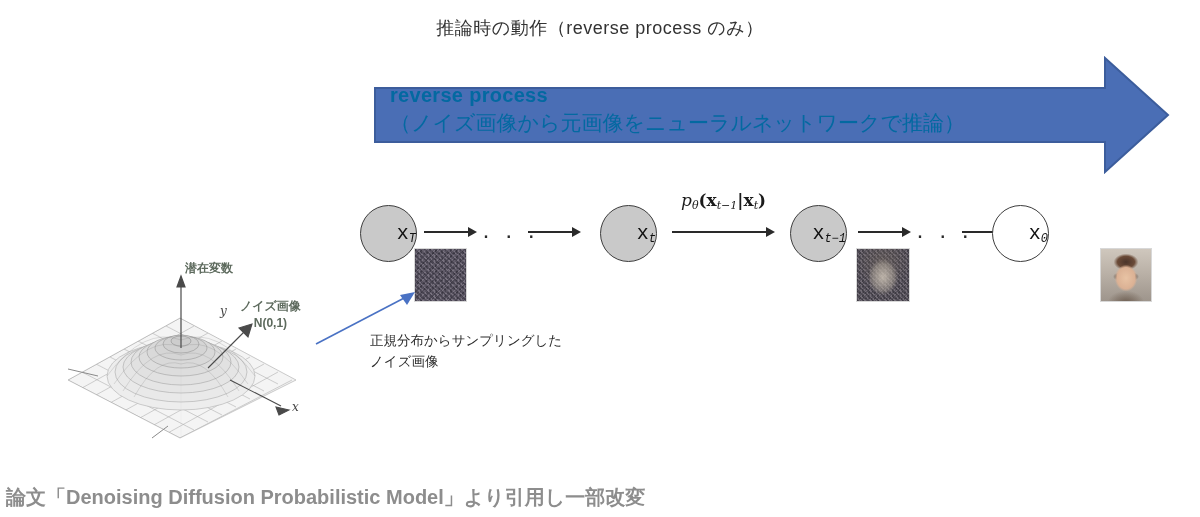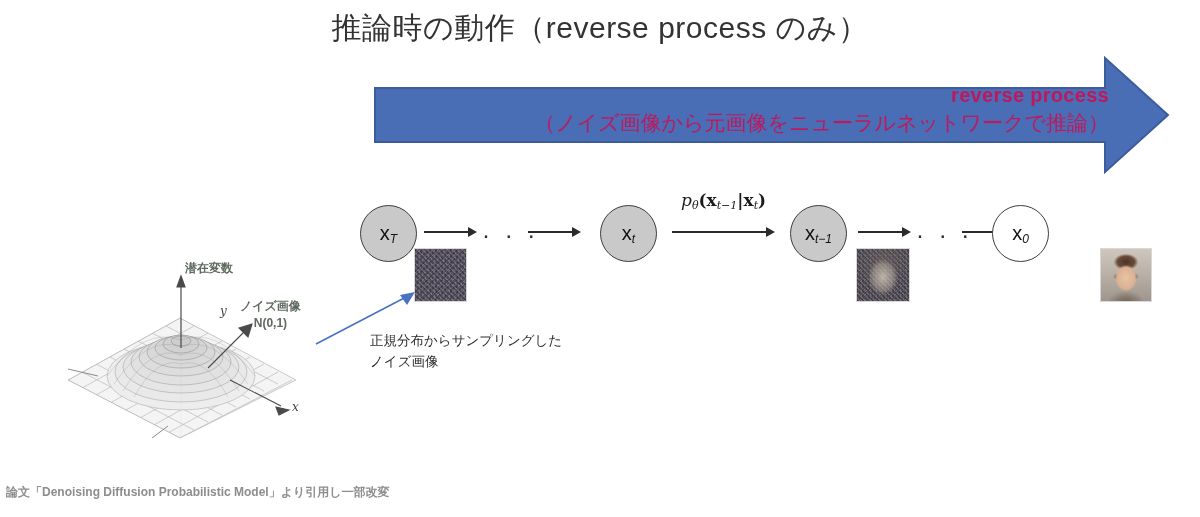--- a/index.html
+++ b/index.html
@@ -5,40 +5,40 @@
   html,body{margin:0;padding:0;}
   body{
     width:1200px;height:517px;background:#ffffff;position:relative;overflow:hidden;
     font-family:"Liberation Sans","DejaVu Sans",sans-serif;color:#2b2b2b;
   }
   .slide{position:absolute;inset:0;}
 
   
   .title{
     position:absolute;left:0;top:12px;width:1200px;text-align:center;
-    font-size:30px;line-height:32px;color:#333333;letter-spacing:.5px;
+    font-size:18px;line-height:32px;color:#333333;letter-spacing:.5px;
     white-space:nowrap;
   }
 
   
   .banner-wrap{position:absolute;left:374px;top:56px;width:796px;height:118px;}
   .banner-svg{position:absolute;left:0;top:0;width:796px;height:118px;}
   .banner-text{
-    position:absolute;left:0;top:26px;width:735px;text-align:right;
-    color:#be185d;pointer-events:none;
+    position:absolute;left:0;top:26px;width:735px;text-align:left;
+    color:#0369a1;pointer-events:none;padding-left:16px;
   }
   .banner-line1{font-size:20px;font-weight:bold;line-height:26px;letter-spacing:.3px;}
   .banner-line2{font-size:21px;line-height:30px;letter-spacing:0px;}
 
   
   .chain{position:absolute;left:0;top:186px;width:1200px;height:130px;}
   .node{
     position:absolute;width:55px;height:55px;border-radius:50%;
-    border:1.6px solid #3d3d3d;display:flex;align-items:center;justify-content:center;
-    font-family:Liberation Sans, sans-serif;
+    border:1.6px solid #3d3d3d;display:flex;align-items:center;justify-content:flex-end;
+    font-family:Liberation Mono, monospace;
   }
   .node.filled{background:#c9c9c9;}
   .node.hollow{background:#ffffff;}
   .node .lbl{font-size:20px;font-weight:bold;color:#111;white-space:nowrap;}
   .node .lbl i{font-style:italic;font-weight:normal;}
   .node .lbl sub{font-size:12px;font-style:italic;font-weight:normal;vertical-align:-3px;}
 
   .arrow-seg{position:absolute;height:2px;background:#2a2a2a;}
   .arrow-head{
     position:absolute;width:0;height:0;
@@ -102,21 +102,21 @@
 
   
   .callout-svg{position:absolute;left:312px;top:288px;}
   .annot{
     position:absolute;left:370px;top:330px;font-size:13.5px;line-height:21px;
     color:#2c2c2c;white-space:nowrap;
   }
 
   
   .footer{
-    position:absolute;left:6px;top:484px;font-size:12px;color:#8d8d8d;
+    position:absolute;left:6px;top:484px;font-size:20px;color:#8d8d8d;
     font-weight:bold;white-space:nowrap;
   }
 </style>
 </head>
 <body>
 
 <div class="slide">
 
   <div class="title">推論時の動作（reverse process のみ）</div>
 

